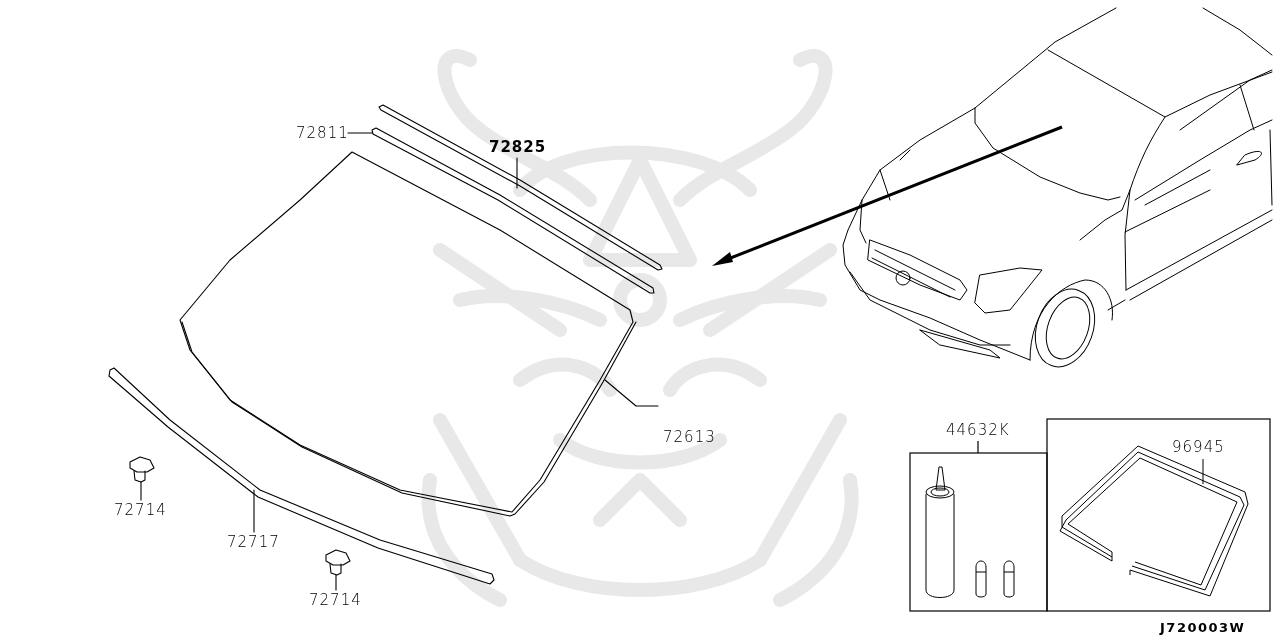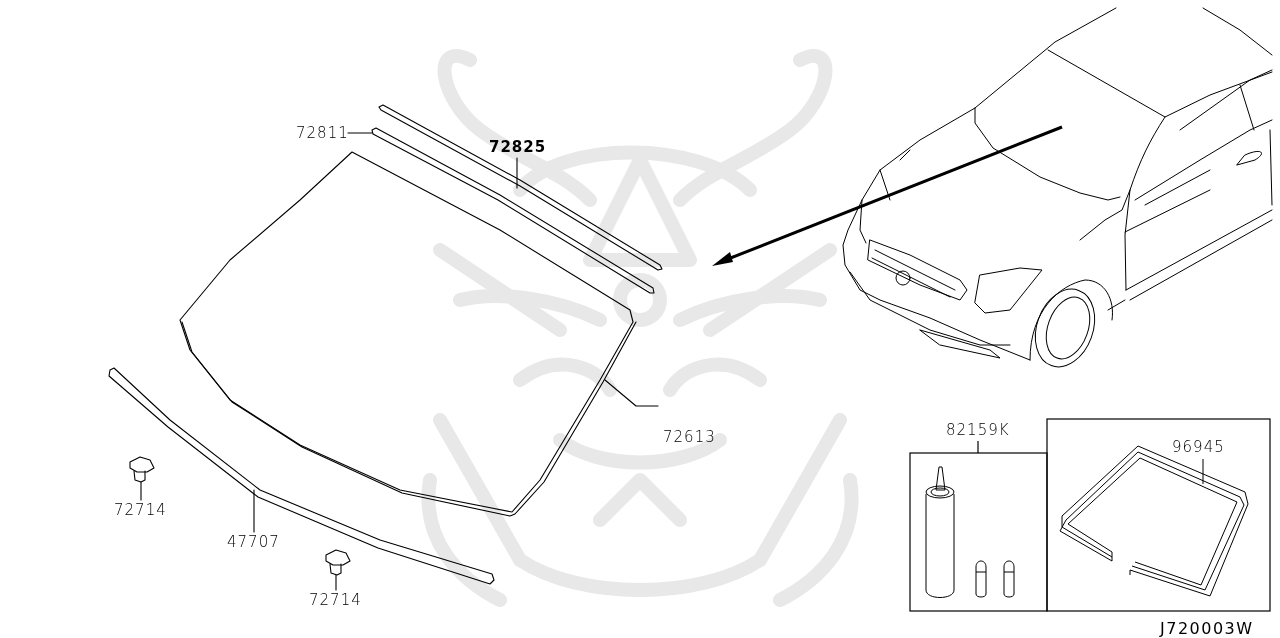--- a/index.html
+++ b/index.html
@@ -1,19 +1,19 @@
 <!DOCTYPE html>
 <html><head>
 <meta charset="utf-8">
 <style>
   html, body { margin: 0; padding: 0; background: #ffffff; }
   body { width: 1280px; height: 638px; overflow: hidden; position: relative; font-family: "DejaVu Sans", sans-serif; }
   #canvas { position: absolute; left: 0; top: 0; width: 1280px; height: 638px; }
   .lbl { position: absolute; font-family: "DejaVu Sans", sans-serif; font-size: 15px; letter-spacing: 1px; color: #000; white-space: nowrap; line-height: 1; font-weight: 300; }
-  .ref { position: absolute; font-family: "DejaVu Sans", sans-serif; font-size: 16px; letter-spacing: 1.5px; color: #000; white-space: nowrap; line-height: 1; font-weight: 400; }
+  .ref { position: absolute; font-family: "DejaVu Sans", sans-serif; font-size: 13px; letter-spacing: 1.5px; color: #000; white-space: nowrap; line-height: 1; font-weight: 700; }
 </style>
 </head>
 <body>
 
 <svg id="canvas" viewBox="0 0 1280 638" xmlns="http://www.w3.org/2000/svg">
 
   <g fill="none" stroke="#e8e8e8" stroke-width="14" stroke-linecap="round" stroke-linejoin="round">
     <path d="M470 60 C430 40 440 100 480 130 C520 160 560 170 590 200"></path>
     <path d="M800 60 C840 40 830 100 790 130 C750 160 710 170 680 200"></path>
     <path d="M520 190 C560 140 700 140 750 190"></path>
@@ -129,18 +129,18 @@
     <path d="M1112 561 L1060 531 L1066 520 L1138 452 L1240 497 L1244 505 L1205 590 L1132 566"></path>
     <path d="M1112 552 L1068 524 L1140 458 L1237 502 L1201 585 L1135 562"></path>
     <line x1="1203" y1="459" x2="1203" y2="484"></line>
     <line x1="1112" y1="552" x2="1112" y2="561"></line>
   </g>
 </svg>
 
 <div class="lbl" style="left:296px;top:126px;">72811</div>
 <div class="lbl" style="left:489px;top:140px;font-weight:bold;">72825</div>
 <div class="lbl" style="left:663px;top:399px;margin-top:31px;">72613</div>
-<div class="lbl" style="left:227px;top:535px;">47707</div>
+<div class="lbl" style="left:227px;top:535px;">72717</div>
 <div class="lbl" style="left:114px;top:503px;">72714</div>
 <div class="lbl" style="left:309px;top:593px;">72714</div>
-<div class="lbl" style="left:946px;top:423px;">82159K</div>
+<div class="lbl" style="left:946px;top:423px;">44632K</div>
 <div class="lbl" style="left:1172px;top:440px;">96945</div>
 <div class="ref" style="left:1160px;top:621px;">J720003W</div>
 
 </body></html>

